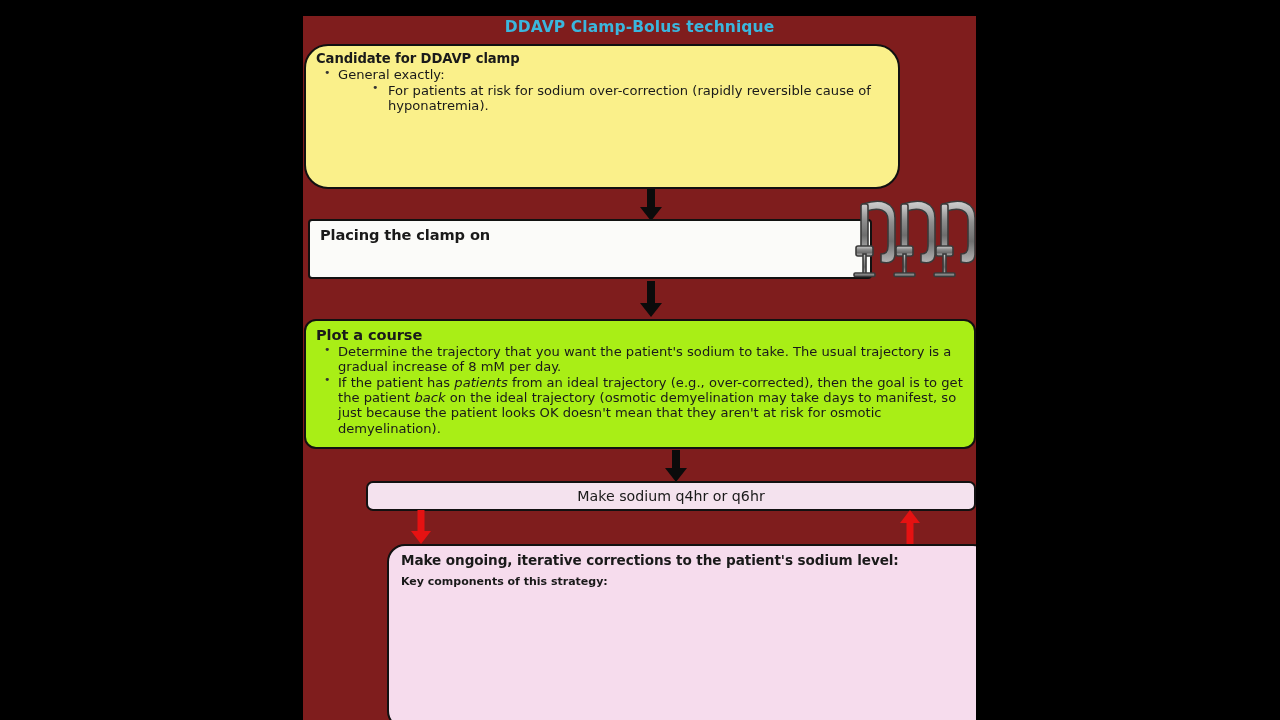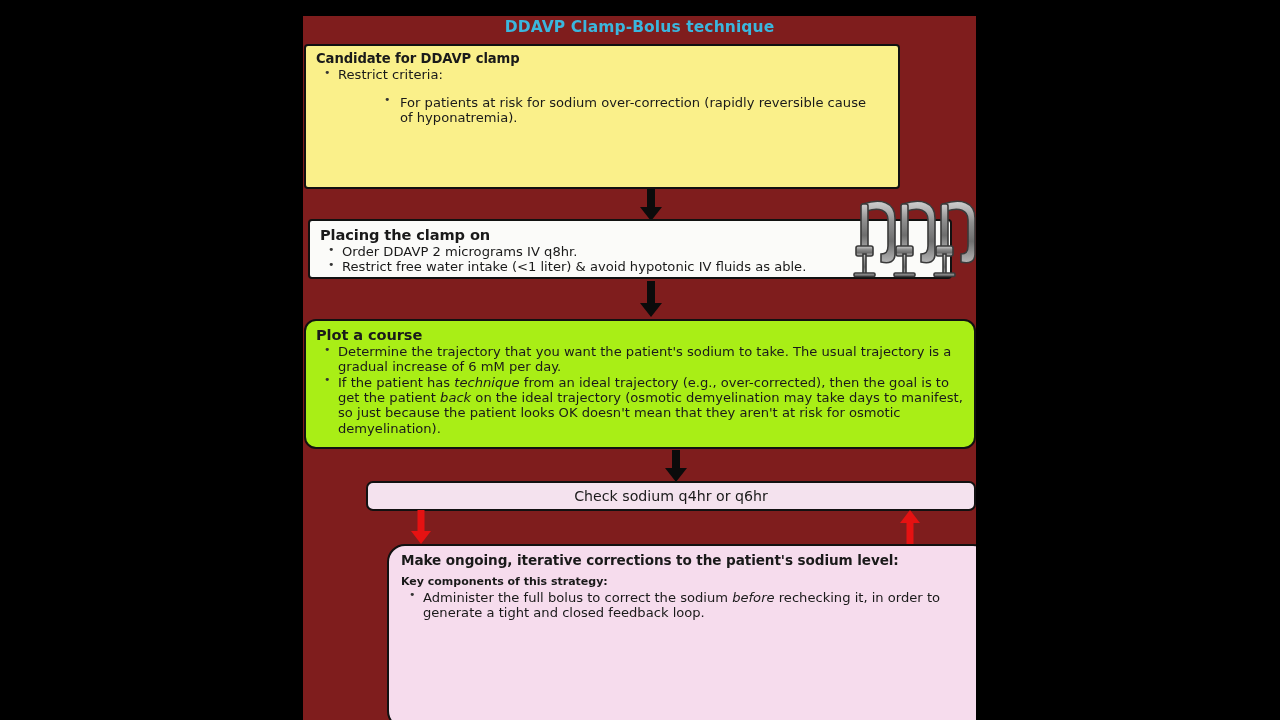--- a/index.html
+++ b/index.html
@@ -68,21 +68,21 @@
   ul.lvl1 > li::before {
     content: "\2022";
     position: absolute;
     left: 4px;
     top: -0.5px;
     font-size: 11px;
     color: #333;
   }
   ul.lvl2 {
     list-style: none;
-    margin: 12px;
+    margin: 0;
     padding: 0 0 0 34px;
   }
   ul.lvl2 > li {
     position: relative;
     padding-left: 16px;
     font-size: 13.1px;
   }
   ul.lvl2 > li::before {
     content: "\2022";
     position: absolute;
@@ -93,26 +93,26 @@
   }
   em { font-style: italic; }
 
   
   #box-candidate {
     left: 1px;
     top: 28px;
     width: 596px;
     height: 145px;
     background: #faf08a;
-    border-radius: 4px;
+    border-radius: 24px;
   }
   #box-placing {
     left: 5px;
     top: 203px;
-    width: 644px;
+    width: 564px;
     height: 60px;
     background: #fbfbf9;
     border-radius: 4px;
   }
   #box-plot {
     left: 1px;
     top: 303px;
     width: 672px;
     height: 130px;
     background: #a9ee16;
@@ -222,39 +222,35 @@
 <body>
 
 <div id="stage">
 
   <div class="title">DDAVP Clamp-Bolus technique</div>
 
   <div class="box" id="box-candidate">
     <div class="hdr">Candidate for DDAVP clamp</div>
     <ul class="lvl1">
       <li>
-        <span>Restrict criteria:</span>
+        <span>General exactly:</span>
         <ul class="lvl2">
           <li>For patients at risk for sodium over-correction (rapidly reversible cause of hyponatremia).</li>
         </ul>
       </li>
     </ul>
   </div>
 
   <div class="arrow arrow-black" id="arrow-1">
     <div class="shaft"></div>
     <div class="head"></div>
   </div>
 
   <div class="box" id="box-placing">
     <div class="hdr big">Placing the clamp on</div>
-    <ul class="lvl1">
-      <li>Order DDAVP 2 micrograms IV q8hr.</li>
-      <li>Restrict free water intake (&lt;1 liter) &amp; avoid hypotonic IV fluids as able.</li>
-    </ul>
   </div>
 
   <div id="clamps">
     <svg width="125" height="88" viewBox="0 0 125 88" xmlns="http://www.w3.org/2000/svg" aria-hidden="true">
       <defs>
         <linearGradient id="metal" x1="0" y1="0" x2="0" y2="1">
           <stop offset="0%" stop-color="#cfcfcf"></stop>
           <stop offset="35%" stop-color="#8d8d8d"></stop>
           <stop offset="65%" stop-color="#6e6e6e"></stop>
           <stop offset="100%" stop-color="#b5b5b5"></stop>
@@ -284,44 +280,43 @@
   </div>
 
   <div class="arrow arrow-black" id="arrow-2">
     <div class="shaft"></div>
     <div class="head"></div>
   </div>
 
   <div class="box" id="box-plot">
     <div class="hdr big">Plot a course</div>
     <ul class="lvl1">
-      <li>Determine the trajectory that you want the patient's sodium to take.  The usual trajectory is a gradual increase of 6 mM per day.</li>
-      <li id="plot-b2">If the patient has <em>technique</em> from an ideal trajectory (e.g., over-corrected), then the goal is to get the patient <em>back</em> on the ideal trajectory (osmotic demyelination may take days to manifest, so just because the patient looks OK doesn't mean that they aren't at risk for osmotic demyelination).</li>
+      <li>Determine the trajectory that you want the patient's sodium to take.  The usual trajectory is a gradual increase of 8 mM per day.</li>
+      <li id="plot-b2">If the patient has <em>patients</em> from an ideal trajectory (e.g., over-corrected), then the goal is to get the patient <em>back</em> on the ideal trajectory (osmotic demyelination may take days to manifest, so just because the patient looks OK doesn't mean that they aren't at risk for osmotic demyelination).</li>
     </ul>
   </div>
 
   <div class="arrow arrow-black" id="arrow-3">
     <div class="shaft"></div>
     <div class="head"></div>
   </div>
 
   <div class="box" id="bar-check">
-    <span>Check sodium q4hr or q6hr</span>
+    <span>Make sodium q4hr or q6hr</span>
   </div>
 
   <div class="arrow arrow-red" id="arrow-red-down">
     <div class="shaft"></div>
     <div class="head-down"></div>
   </div>
   <div class="arrow arrow-red" id="arrow-red-up">
     <div class="shaft"></div>
     <div class="head-up"></div>
   </div>
 
   <div class="box" id="box-make">
     <div class="hdr">Make ongoing, iterative corrections to the patient's sodium level:</div>
     <div class="subhdr">Key components of this strategy:</div>
     <ul class="lvl1">
-      <li id="make-sb2">Administer the full bolus to correct the sodium <em>before</em> rechecking it, in order to generate a tight and closed feedback loop.</li>
     </ul>
   </div>
 
 </div>
 
 </body></html>

